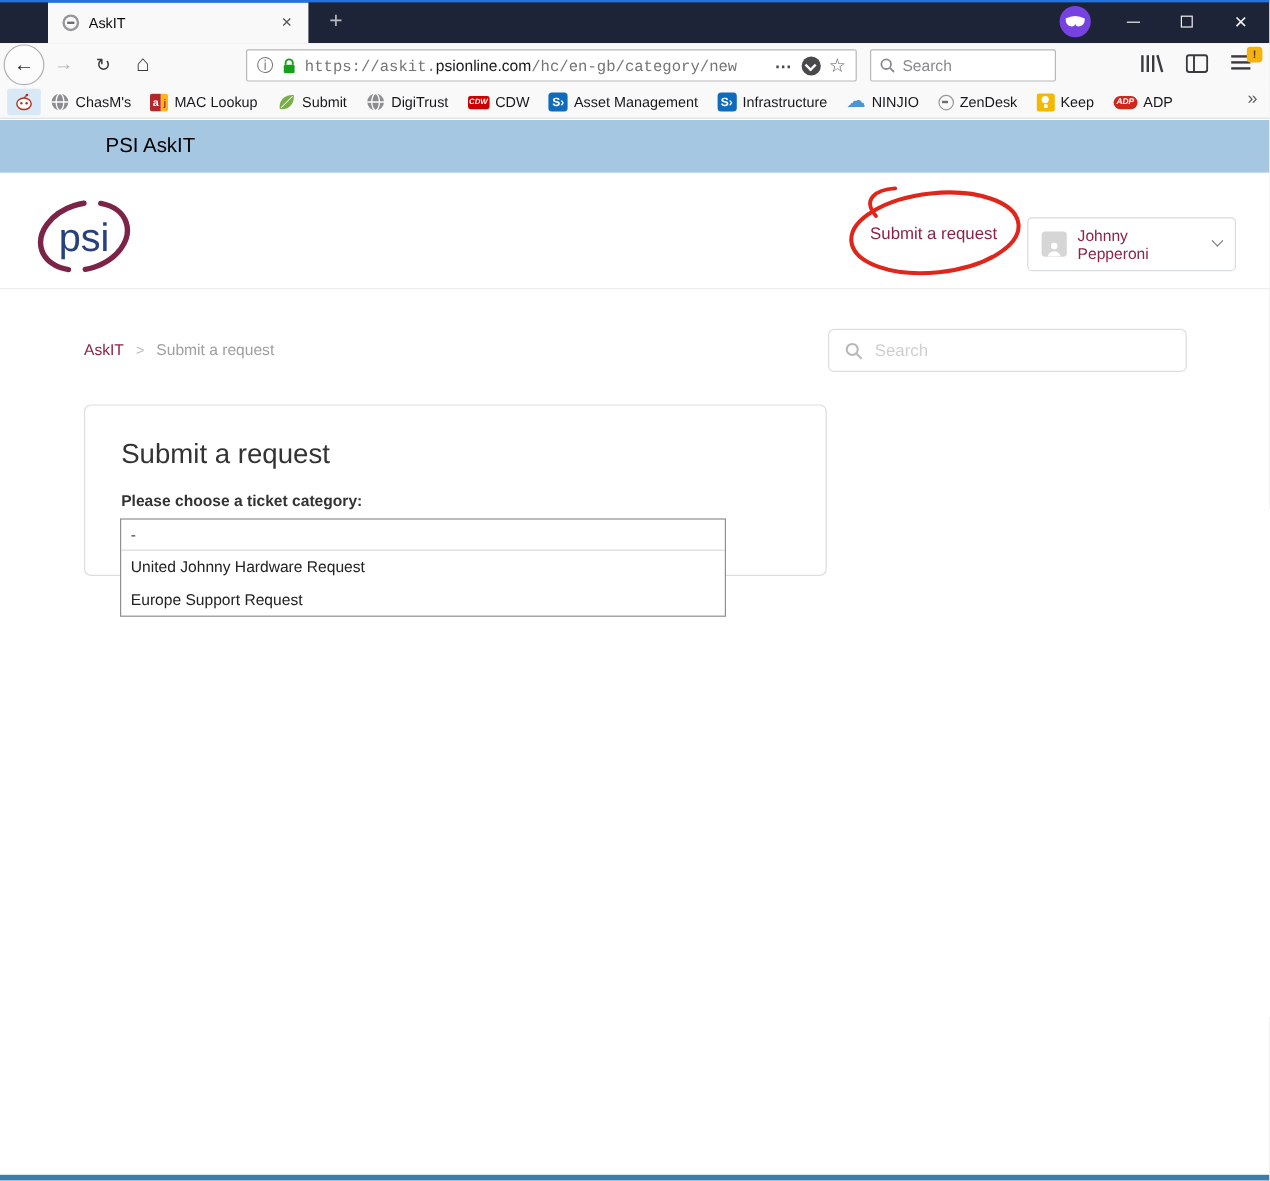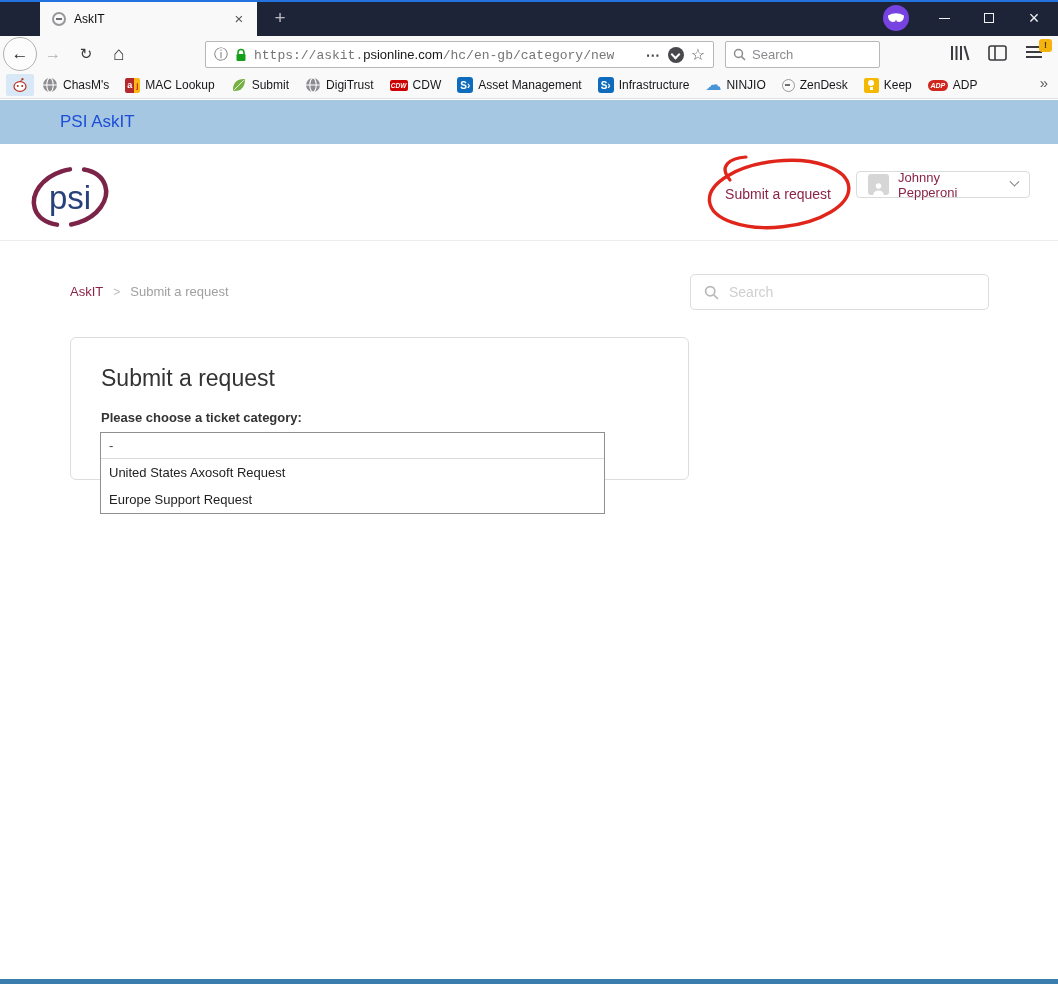--- a/index.html
+++ b/index.html
@@ -62,26 +62,26 @@
   .keep-ic { position:relative; width:15px; height:15px; background:#f5b800; border-radius:2px; }
   .keep-ic::before { content:""; position:absolute; left:4.5px; top:2.5px; width:6px; height:6px; border-radius:50%; background:#fff; }
   .keep-ic::after { content:""; position:absolute; left:6px; top:9px; width:3px; height:3px; background:#fff; }
   .adp-ic { width:20px; height:11px; background:#d0271d; border-radius:5.5px; color:#fff; font-size:7px; font-weight:bold; font-style:italic; display:flex; align-items:center; justify-content:center; }
   .cloud-ic { color:#4a94d8; font-size:16px; line-height:16px; }
   .zen-ic { width:13px; height:13px; border:1.5px solid #9a9a9c; border-radius:50%; position:relative; }
   .zen-ic::after { content:""; position:absolute; left:2px; top:4px; width:5px; height:2px; background:#6d6d72; }
   .bm-overflow { position:absolute; right:10px; top:74px; font-size:15px; color:#5a5a5e; }
 
   
-  .banner { position:absolute; left:0; top:100px; width:1058px; height:44px; background:#a5c7e1; color:#1d4ed8; font-size:17px; line-height:44px; padding-left:60px; }
+  .banner { position:absolute; left:0; top:100px; width:1058px; height:44px; background:#a5c7e1; color:#000000; font-size:17px; line-height:44px; padding-left:88px; }
   .siteheader { position:absolute; left:0; top:144px; width:1058px; height:97px; background:#fff; border-bottom:1px solid #ececec; }
   .logo { position:absolute; left:28px; top:162px; }
   .submit-link { position:absolute; left:712px; top:186px; width:132px; text-align:center; font-size:14px; color:#8b2346; cursor:pointer; }
   .annotation { position:absolute; left:700px; top:150px; z-index:3; pointer-events:none; }
-  .userbtn { position:absolute; left:856px; top:171px; width:174px; height:27px; background:#fff; border:1px solid #d8dcde; border-radius:4px; display:flex; align-items:center; padding:0 11px; gap:9px; cursor:pointer; }
+  .userbtn { position:absolute; left:856px; top:181px; width:174px; height:45px; background:#fff; border:1px solid #d8dcde; border-radius:4px; display:flex; align-items:center; padding:0 11px; gap:9px; cursor:pointer; }
   .avatar { width:21px; height:21px; background:#d6d6d6; border-radius:3px; display:flex; align-items:flex-end; justify-content:center; overflow:hidden; }
   .username { font-size:13px; color:#8b2346; flex:1; }
   .chev { width:7px; height:7px; border-right:1.5px solid #7a7a7a; border-bottom:1.5px solid #7a7a7a; transform:rotate(45deg) translate(-2px,-2px); }
 
   .breadcrumb { position:absolute; left:70px; top:284px; display:flex; align-items:center; gap:10px; font-size:13px; }
   .bc-root { color:#8b2346; cursor:pointer; }
   .bc-sep { color:#bcbcbc; font-size:12px; }
   .bc-cur { color:#a0a0a0; }
   .site-search { position:absolute; left:690px; top:274px; width:299px; height:36px; background:#fff; border:1px solid #dddddd; border-radius:5px; display:flex; align-items:center; padding:0 13px; gap:10px; }
   .site-search input { border:none; outline:none; flex:1; font-size:14px; font-family:"Liberation Sans",sans-serif; color:#555; background:transparent; }
@@ -282,18 +282,18 @@
     <input type="text" placeholder="Search" style="">
   </div>
 
   <div class="card">
     <h1>Submit a request</h1>
     <div class="cat-label">Please choose a ticket category:</div>
   </div>
 
   <div class="dropdown">
     <div class="sel-display">-</div>
-    <div class="opt">United States Axosoft Request</div>
+    <div class="opt">United Johnny Hardware Request</div>
     <div class="opt">Europe Support Request</div>
   </div>
 
   <div class="bottombar"></div>
 </div>
 
 </body></html>

